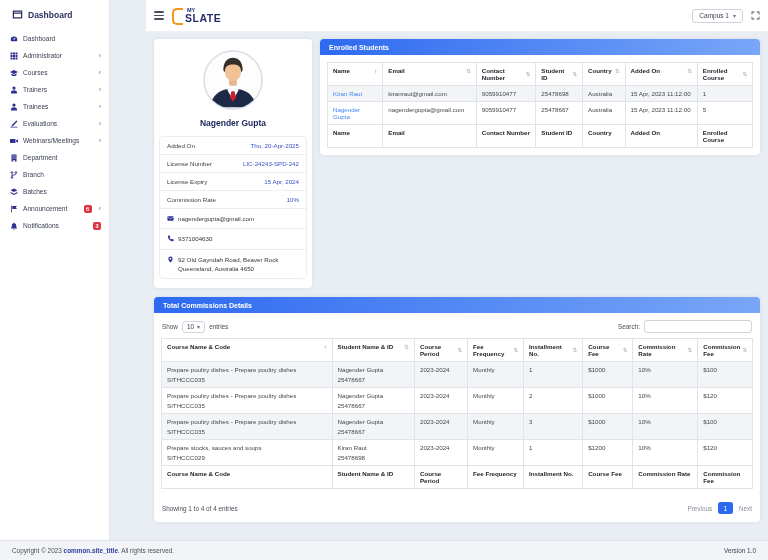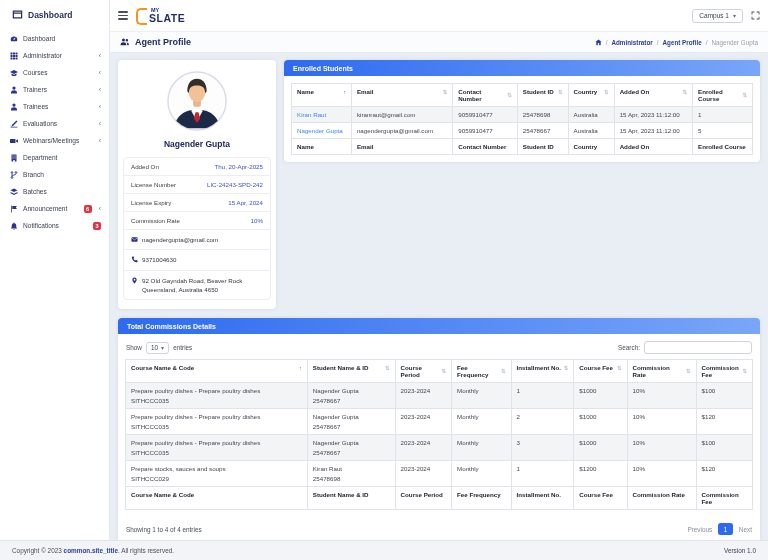--- a/index.html
+++ b/index.html
@@ -17,21 +17,21 @@
   .brand-label { font-size:8.5px; font-weight:bold; color:#2b3160; }
   .side-item { display:flex; align-items:center; gap:5px; padding:4px 6px 4px 10px;
     height:17px; cursor:pointer; }
   .side-item svg { width:8px; height:8px; flex-shrink:0; }
   .side-label { font-size:6.6px; color:#3c4254; white-space:nowrap; flex:1; }
   .side-chevron { font-size:7px; color:#6b7280; margin-right:2px; }
   .side-badge { background:#e03444; color:#fff; font-size:5.5px; font-weight:bold;
     border-radius:2px; padding:1px 2.5px; margin-right:2px; }
 
   
-  .main { flex:1; display:flex; flex-direction:column; min-width:0; }
+  .main { flex:1; display:flex; flex-direction:column; min-width:0;padding-left:36px; }
 
   .navbar { height:32px; background:#fff; display:flex; align-items:center;
     padding:0 8px; gap:8px; border-bottom:1px solid #eef0f4; }
   .hamburger { width:10px; display:flex; flex-direction:column; gap:2px; cursor:pointer; }
   .hamburger span { height:1.4px; background:#4a4f5e; border-radius:1px; }
   .logo { position:relative; padding-left:13px; line-height:1; cursor:pointer; }
   .logo-swoosh { position:absolute; left:0; top:0; width:11px; height:17px;
     border:2.5px solid #f7941d; border-right:none; border-radius:5px 0 0 5px; }
   .logo-my { display:block; font-size:5.5px; font-weight:bold; color:#232d6b; margin-left:2px; }
   .logo-slate { display:block; font-size:10.5px; font-weight:bold; letter-spacing:.5px; color:#232d6b; }
@@ -232,39 +232,20 @@
         <div class="campus-select">
           <span>Campus 1</span>
           <span class="caret">▾</span>
         </div>
         <svg class="fullscreen" viewBox="0 0 16 16" fill="#4a4f5e">
             <path d="M1 1h5v1.5H2.5V6H1zm9 0h5v5h-1.5V2.5H10zM1 10h1.5v3.5H6V15H1zm12.5 0H15v5h-5v-1.5h3.5z"></path>
           </svg>
       </div>
     </div>
 
-    <div class="titlebar">
-      <div class="title-left">
-        <svg viewBox="0 0 16 16" fill="#242b5e">
-            <path d="M5.5 2.5a2.4 2.4 0 1 1 0 4.8 2.4 2.4 0 0 1 0-4.8zm5.5.6a2 2 0 1 1 0 4 2 2 0 0 1 0-4zM5.5 8.5c2.5 0 4.5 1.2 4.5 3.3V13H1v-1.2c0-2.1 2-3.3 4.5-3.3zm5.3.2c1.9.2 3.2 1.2 3.2 2.9V13h-2.5v-1.2c0-1.1-.25-2.1-.7-3.1z"></path>
-          </svg>
-        <h1 class="page-title">Agent Profile</h1>
-      </div>
-      <div class="breadcrumb">
-        <svg viewBox="0 0 16 16" fill="#2c3c9a">
-            <path d="M8 1l7 6h-2v7H9.5V9h-3v5H3V7H1z"></path>
-          </svg>
-        <span class="bc-sep"></span>
-        <a class="bc-link">Administrator</a>
-        <span class="bc-sep"></span>
-        <a class="bc-link">Agent Profile</a>
-        <span class="bc-sep"></span>
-        <span class="bc-current">Nagender Gupta</span>
-      </div>
-    </div>
 
     <div class="content">
       <div class="row1">
 
         <div class="card profile-card">
           <div class="avatar-wrap">
             <svg width="62" height="62" viewBox="0 0 64 64">
               <defs>
                   <clipPath id="avclip">
                     <circle cx="32" cy="32" r="29.5"></circle>

